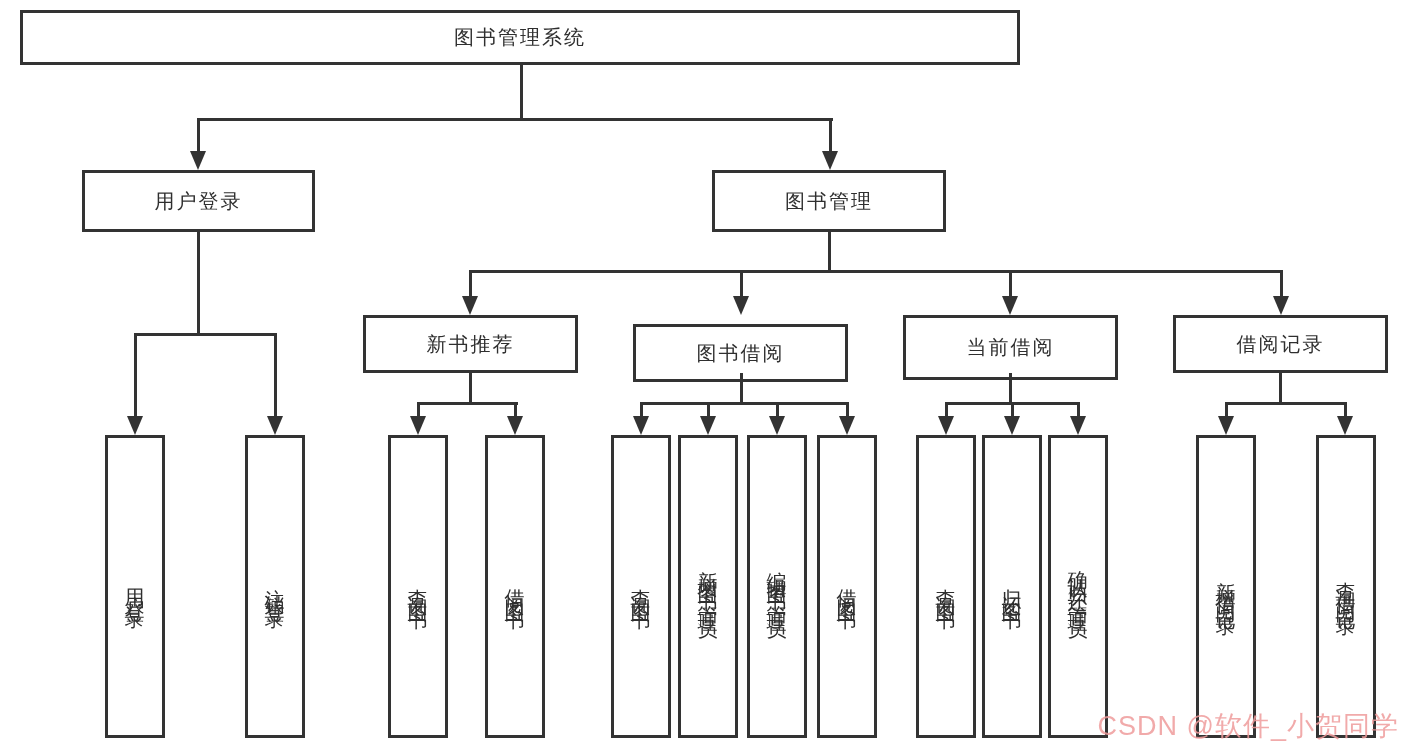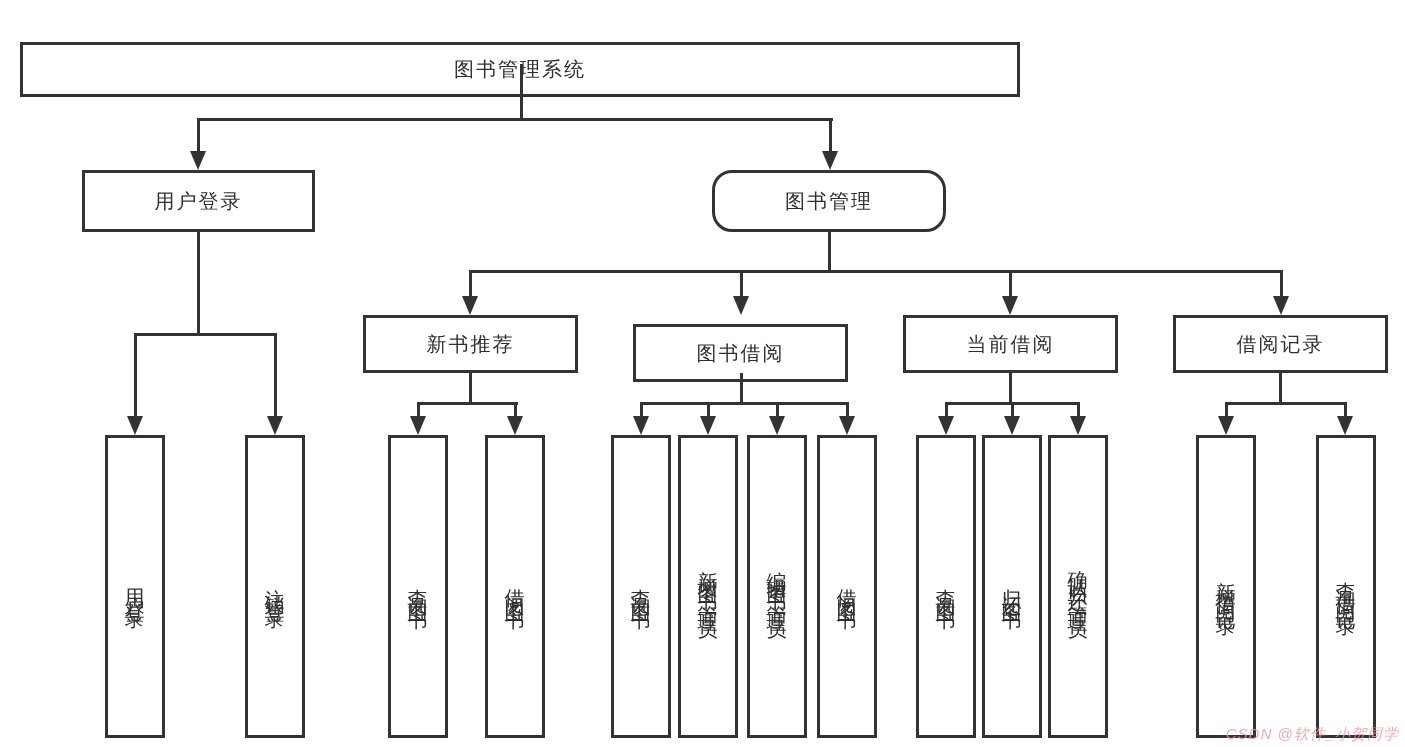--- a/index.html
+++ b/index.html
@@ -38,48 +38,47 @@
   }
   .hline,.vline{position:absolute;background:var(--line,#333);}
   .arrow{
     position:absolute;width:0;height:0;
     border-left:8px solid transparent;
     border-right:8px solid transparent;
     border-top:19px solid var(--line,#333);
   }
   #watermark{
     position:absolute;right:6px;bottom:3px;
-    font-size:15px;
+    font-size:27px;
     color:var(--wm,#ef9c9c);
     opacity:.85;
     letter-spacing:1px;
     z-index:10;
-    font-style:italic;
   }
 </style>
 </head>
 <body>
 
 <div id="stage" style="--line: #333333; --text: #2f2f2f; --bg: #ffffff; --wm: #ef9c9c;">
 
-  <div class="node" style="left:20px;top:10px;width:1000px;height:55px;margin-top:32px;">
+  <div class="node" style="left:20px;top:10px;width:1000px;height:55px;">
     <span>图书管理系统</span>
   </div>
 
   <div class="vline" style="left:520px;top:64px;width:3px;height:56px;"></div>
   <div class="hline" style="left:197px;top:118px;width:636px;height:3px;"></div>
   <div class="vline" style="left:197px;top:118px;width:3px;height:35px;"></div>
   <div class="arrow" style="left:190px;top:151px;"></div>
   <div class="vline" style="left:829px;top:118px;width:3px;height:35px;"></div>
   <div class="arrow" style="left:822px;top:151px;"></div>
 
   <div class="node" style="left:82px;top:170px;width:233px;height:62px;">
     <span>用户登录</span>
   </div>
-  <div class="node" style="left:712px;top:170px;width:234px;height:62px;border-radius:20px;">
+  <div class="node" style="left:712px;top:170px;width:234px;height:62px;">
     <span>图书管理</span>
   </div>
 
   <div class="vline" style="left:197px;top:232px;width:3px;height:104px;"></div>
   <div class="hline" style="left:134px;top:333px;width:143px;height:3px;"></div>
   <div class="vline" style="left:134px;top:333px;width:3px;height:84px;"></div>
   <div class="arrow" style="left:127px;top:416px;"></div>
   <div class="vline" style="left:274px;top:333px;width:3px;height:84px;"></div>
   <div class="arrow" style="left:267px;top:416px;"></div>
 
@@ -93,21 +92,21 @@
   <div class="arrow" style="left:1002px;top:296px;"></div>
   <div class="vline" style="left:1280px;top:270px;width:3px;height:27px;"></div>
   <div class="arrow" style="left:1273px;top:296px;"></div>
 
   <div class="node" style="left:363px;top:315px;width:215px;height:58px;">
     <span>新书推荐</span>
   </div>
   <div class="node" style="left:633px;top:315px;width:215px;height:58px;margin-top:9px;">
     <span>图书借阅</span>
   </div>
-  <div class="node" style="left:903px;top:315px;width:215px;height:58px;text-align:right;">
+  <div class="node" style="left:903px;top:315px;width:215px;height:65px;text-align:right;">
     <span>当前借阅</span>
   </div>
   <div class="node" style="left:1173px;top:315px;width:215px;height:58px;align-items:center;">
     <span>借阅记录</span>
   </div>
 
   <div class="vline" style="left:469px;top:373px;width:3px;height:32px;"></div>
   <div class="hline" style="left:417px;top:402px;width:101px;height:3px;"></div>
   <div class="vline" style="left:417px;top:402px;width:3px;height:15px;"></div>
   <div class="arrow" style="left:410px;top:416px;"></div>

